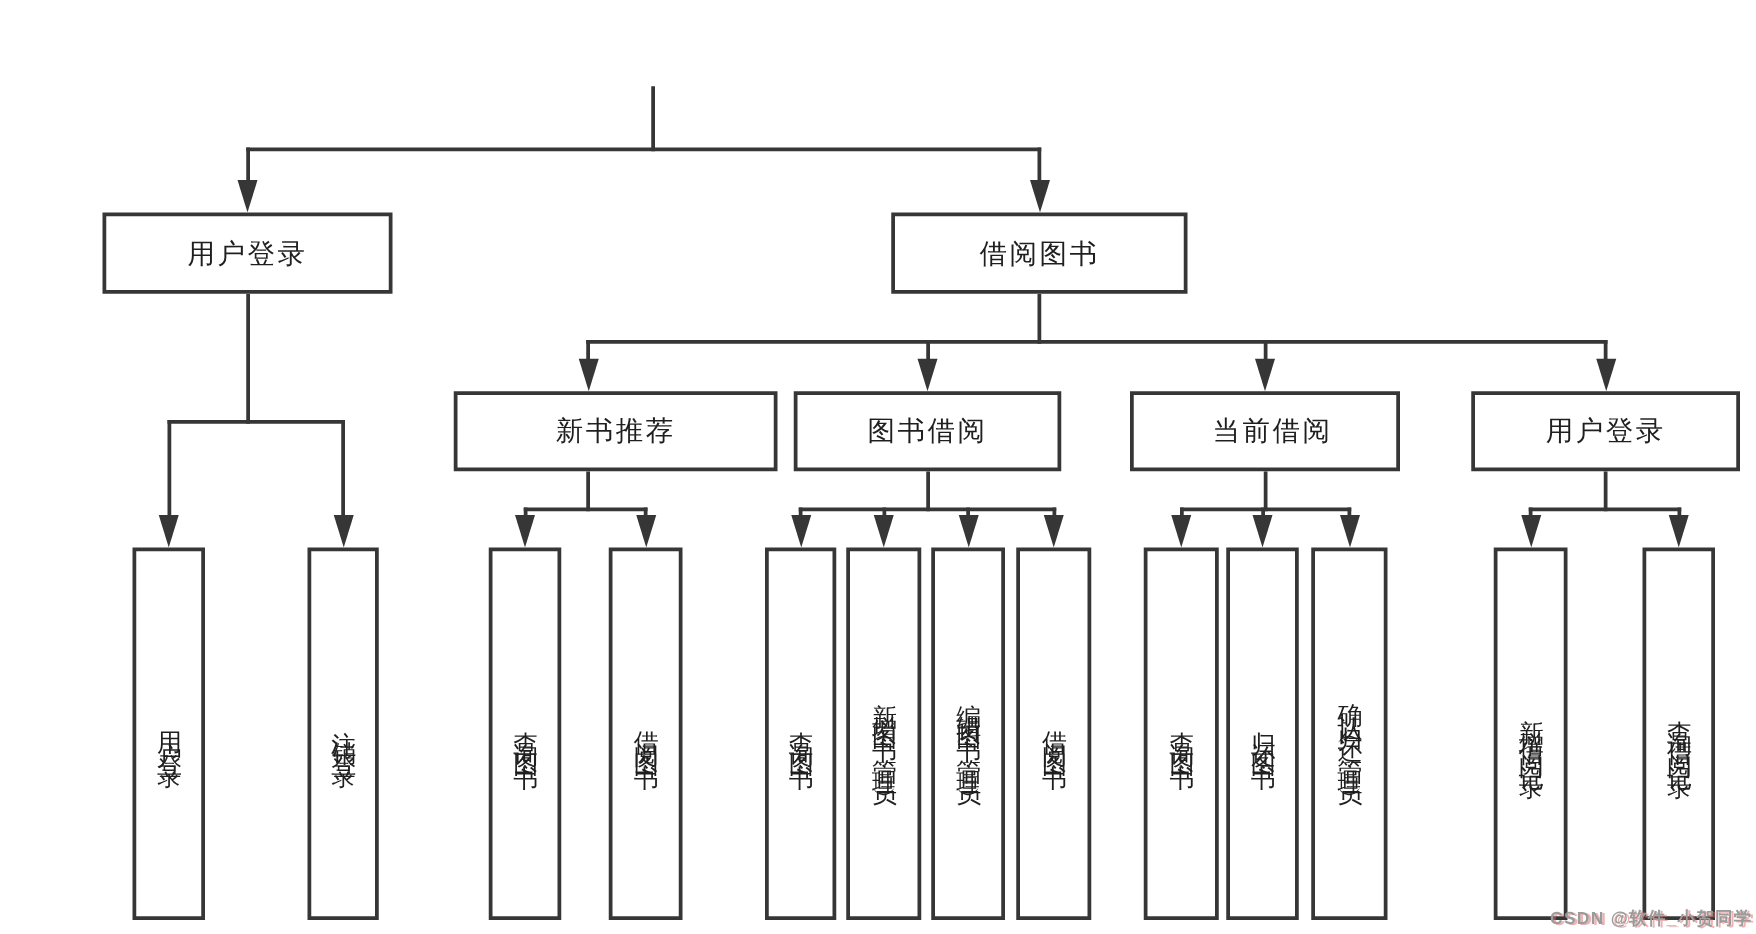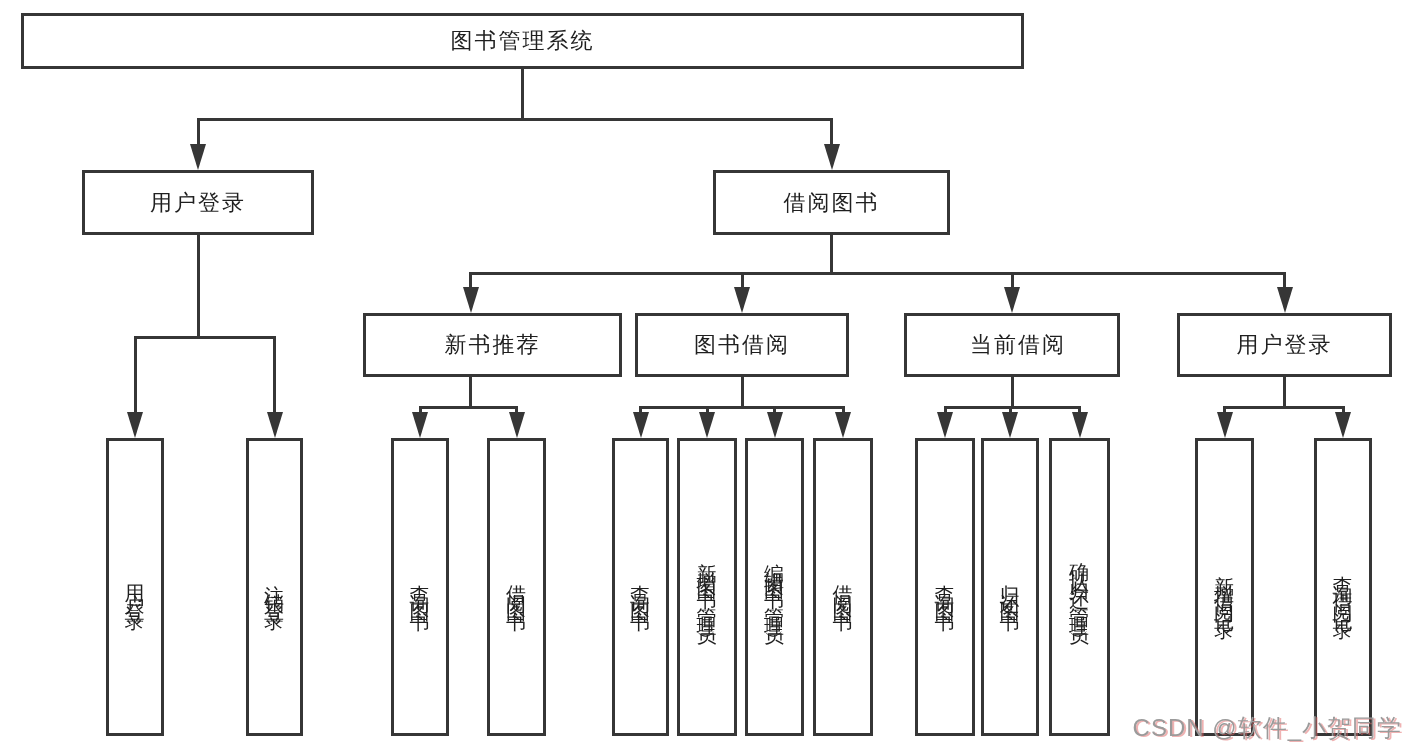--- a/index.html
+++ b/index.html
@@ -22,24 +22,25 @@
   .line{position:absolute;background:var(--line,#363636);z-index:1;}
   .arrow{
     position:absolute;width:0;height:0;z-index:1;
     border-style:solid;
     border-left-color:transparent;border-right-color:transparent;
     border-bottom:0 solid transparent;
     border-top-color:var(--line,#363636);
   }
   .watermark{
     position:absolute;right:3px;bottom:3px;z-index:3;
-    font-size:24px;letter-spacing:1px;
+    font-size:14px;letter-spacing:1px;
     color:var(--wm,#9b9b9b);
     text-shadow:2px 1px 0 var(--wm-shadow,rgba(224,102,102,0.5));
     white-space:nowrap;
+    font-weight:bold;
   }
 </style>
 </head>
 <body>
 
 <div id="diagram">
   <div class="watermark">CSDN @软件_小贺同学</div>
 <div class="line" style="left: 521px; top: 69px; width: 3px; height: 52px;"></div>
     <div class="line" style="left: 196.5px; top: 118px; width: 636.5px; height: 3px;"></div>
     <div class="line" style="left: 196.5px; top: 118px; width: 3px; height: 32px;"></div>
@@ -85,23 +86,20 @@
     <div class="line" style="left: 1008.5px; top: 406px; width: 3px; height: 12px;"></div>
     <div class="arrow" style="left: 1002px; top: 412px; border-left-width: 8px; border-right-width: 8px; border-top-width: 26px;"></div>
     <div class="line" style="left: 1078px; top: 406px; width: 3px; height: 12px;"></div>
     <div class="arrow" style="left: 1071.5px; top: 412px; border-left-width: 8px; border-right-width: 8px; border-top-width: 26px;"></div>
     <div class="line" style="left: 1283px; top: 377px; width: 3px; height: 32px;"></div>
     <div class="line" style="left: 1223px; top: 406px; width: 121.5px; height: 3px;"></div>
     <div class="line" style="left: 1223px; top: 406px; width: 3px; height: 12px;"></div>
     <div class="arrow" style="left: 1216.5px; top: 412px; border-left-width: 8px; border-right-width: 8px; border-top-width: 26px;"></div>
     <div class="line" style="left: 1341.5px; top: 406px; width: 3px; height: 12px;"></div>
     <div class="arrow" style="left: 1335px; top: 412px; border-left-width: 8px; border-right-width: 8px; border-top-width: 26px;"></div>
-    <div class="node" style="left: 21px; top: 13px; width: 1003px; height: 56px;">
-      <span>图书管理系统</span>
-    </div>
     <div class="node" style="left: 82px; top: 170px; width: 232px; height: 65px;">
       <span>用户登录</span>
     </div>
     <div class="node" style="left: 713px; top: 170px; width: 237px; height: 65px;">
       <span>借阅图书</span>
     </div>
     <div class="node" style="left: 363px; top: 313px; width: 259px; height: 64px;">
       <span>新书推荐</span>
     </div>
     <div class="node" style="left: 635px; top: 313px; width: 214px; height: 64px;">

